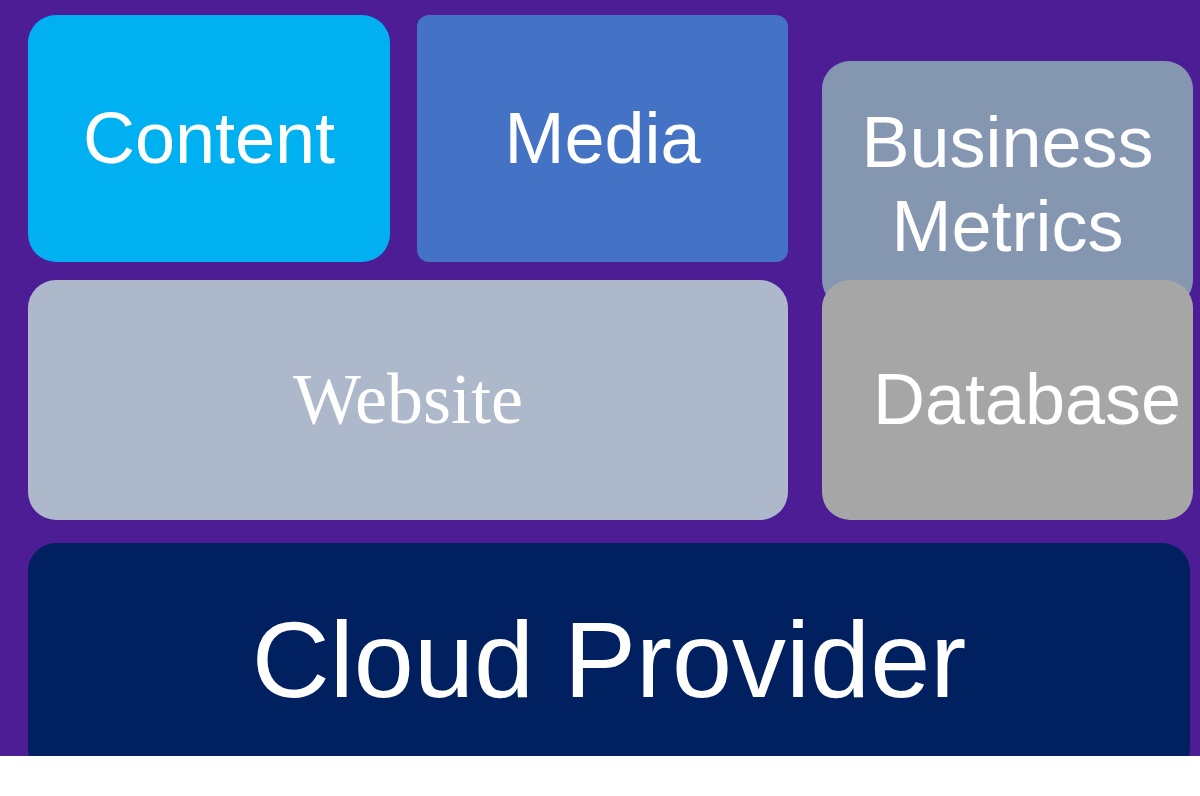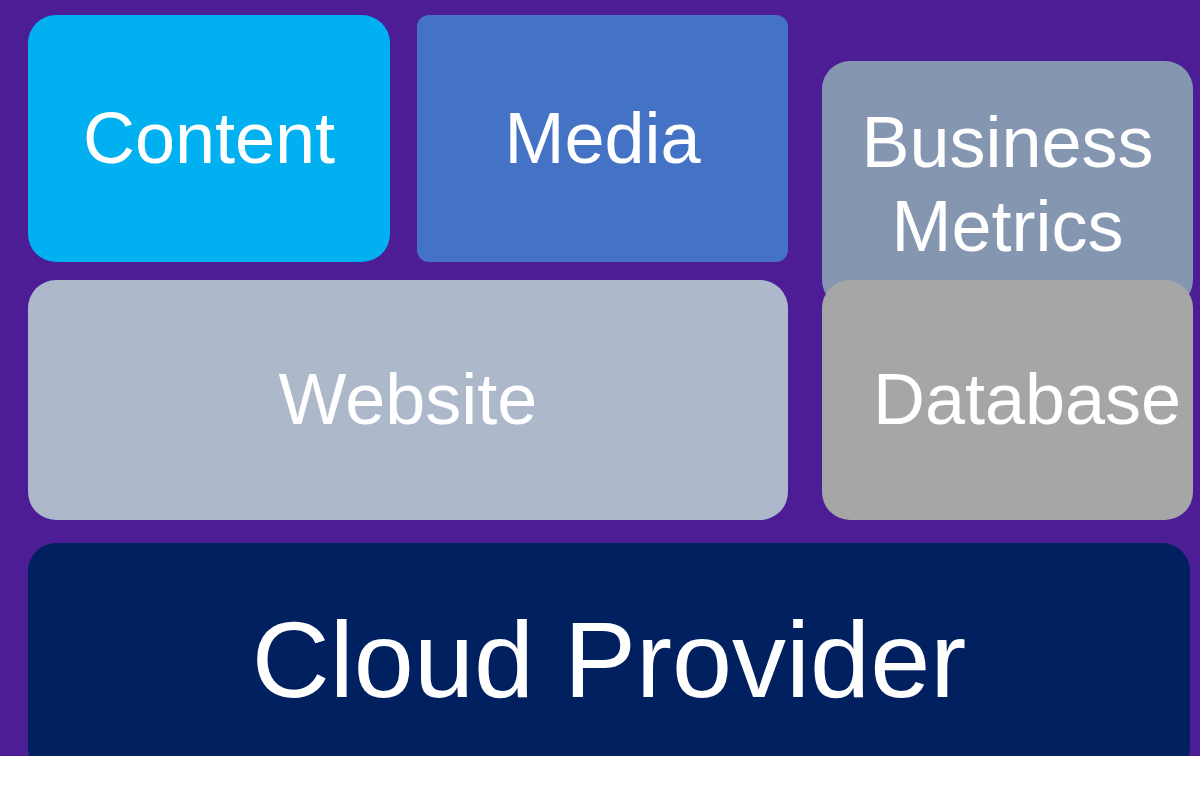--- a/index.html
+++ b/index.html
@@ -30,21 +30,21 @@
     line-height: 1.16;
     font-weight: 400;
     letter-spacing: 0;
   }
   
   .box-content          { left: 28px;  top: 15px;  width: 362px;  height: 247px; }
   .box-media            { left: 417px; top: 15px;  width: 371px;  height: 247px; border-radius: 12px; }
   .box-business-metrics { left: 822px; top: 15px;  width: 371px;  height: 247px; margin-top: 46px; }
   .box-business-metrics .label { padding: 0 30px; }
   
-  .box-website          { left: 28px;  top: 280px; width: 760px;  height: 240px; }
+  .box-website          { left: 28px;  top: 280px; width: 760px;  height: 240px; font-family: Liberation Serif, serif; }
   .box-database         { left: 822px; top: 280px; width: 371px;  height: 240px; padding-left: 39px; }
   
   .box-cloud-provider   { left: 28px;  top: 543px; width: 1162px; height: 233px; }
   .box-cloud-provider .label { font-size: 108px; }
 </style>
 </head>
 <body>
 
 <div class="canvas">
 

